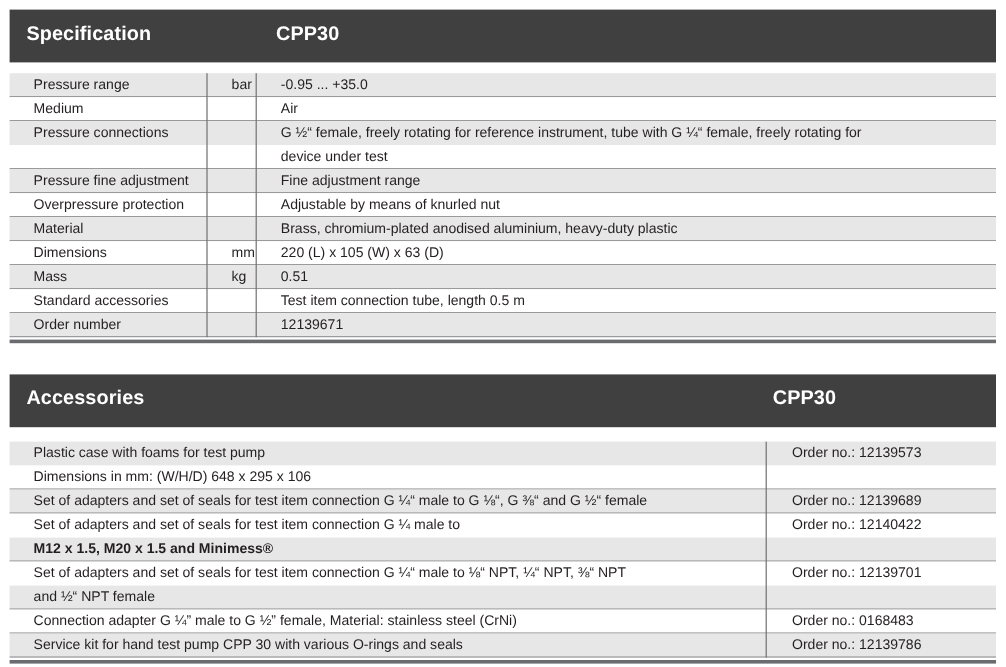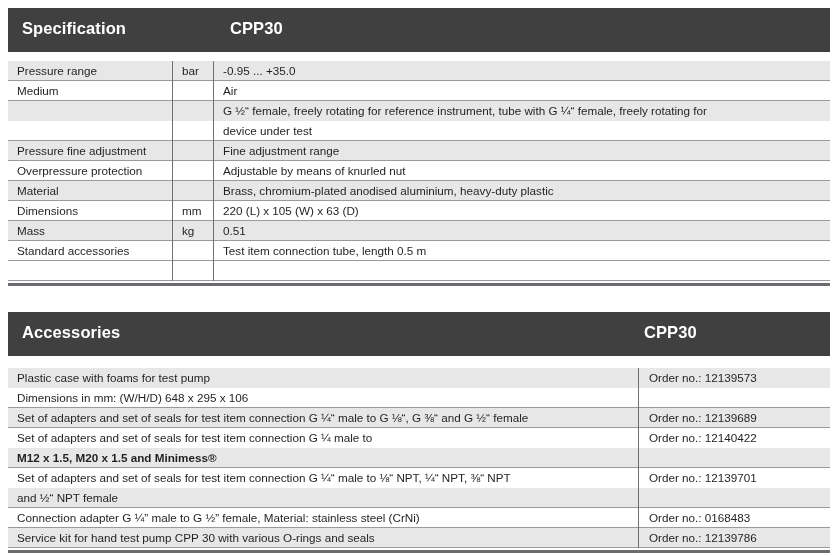--- a/index.html
+++ b/index.html
@@ -31,21 +31,21 @@
     line-height:20px;
     white-space:nowrap;
   }
   .stripe-a{background:#e7e7e8;}
   .stripe-b{background:#ffffff;}
   .row .c{position:absolute;top:0;height:20px;overflow:hidden;}
   .sep{position:absolute;left:0;width:822px;height:1px;background:#9a9a9c;}
   .vline{position:absolute;width:1px;background:#6f7073;}
   .botline{position:absolute;left:8px;width:822px;height:3px;background:#6b6c70;}
 
-  .pad{padding-left:9px;}
+  .pad{padding-left:20px;}
 </style>
 </head>
 <body>
 
 <div class="page">
 
   <div class="bar" style="top:8px;height:44px;">
     <span class="t" style="left:14px;">Specification</span>
     <span class="t" style="left:222px;">CPP30</span>
   </div>
@@ -57,20 +57,21 @@
         <div class="c pad" style="left: 206px; width: 614px;">-0.95 ... +35.0</div>
       </div>
       <div class="sep" style="top: 19px;"></div>
       <div class="row stripe-b">
         <div class="c pad" style="left: 0px; width: 164px;">Medium</div>
         <div class="c pad" style="left: 165px; width: 40px;"></div>
         <div class="c pad" style="left: 206px; width: 614px;">Air</div>
       </div>
       <div class="sep" style="top: 39px;"></div>
       <div class="row stripe-a">
+        <div class="c pad" style="left: 0px; width: 164px;">Pressure connections</div>
         <div class="c pad" style="left: 165px; width: 40px;"></div>
         <div class="c pad" style="left: 206px; width: 614px;">G ½“ female, freely rotating for reference instrument, tube with G ¼“ female, freely rotating for</div>
       </div>
       <div class="row stripe-b">
         <div class="c pad" style="left: 0px; width: 164px;"></div>
         <div class="c pad" style="left: 165px; width: 40px;"></div>
         <div class="c pad" style="left: 206px; width: 614px;">device under test</div>
       </div>
       <div class="sep" style="top: 79px;"></div>
       <div class="row stripe-a">
@@ -102,20 +103,25 @@
         <div class="c pad" style="left: 165px; width: 40px;">kg</div>
         <div class="c pad" style="left: 206px; width: 614px;">0.51</div>
       </div>
       <div class="sep" style="top: 179px;"></div>
       <div class="row stripe-b">
         <div class="c pad" style="left: 0px; width: 164px;">Standard accessories</div>
         <div class="c pad" style="left: 165px; width: 40px;"></div>
         <div class="c pad" style="left: 206px; width: 614px;">Test item connection tube, length 0.5 m</div>
       </div>
       <div class="sep" style="top: 199px;"></div>
+      <div class="row stripe-a">
+        <div class="c pad" style="left: 0px; width: 164px;">Order number</div>
+        <div class="c pad" style="left: 165px; width: 40px;"></div>
+        <div class="c pad" style="left: 206px; width: 614px;">12139671</div>
+      </div>
       <div class="sep" style="top: 219px;"></div>
       <div class="vline" style="left: 164px; top: 0px; height: 220px;"></div>
       <div class="vline" style="left: 205px; top: 0px; height: 220px;"></div>
     </div>
   <div class="botline" style="top:283px;"></div>
 
   <div class="bar" style="top:312px;height:44px;">
     <span class="t" style="left:14px;text-align:right;">Accessories</span>
     <span class="t" style="left:636px;">CPP30</span>
   </div>

